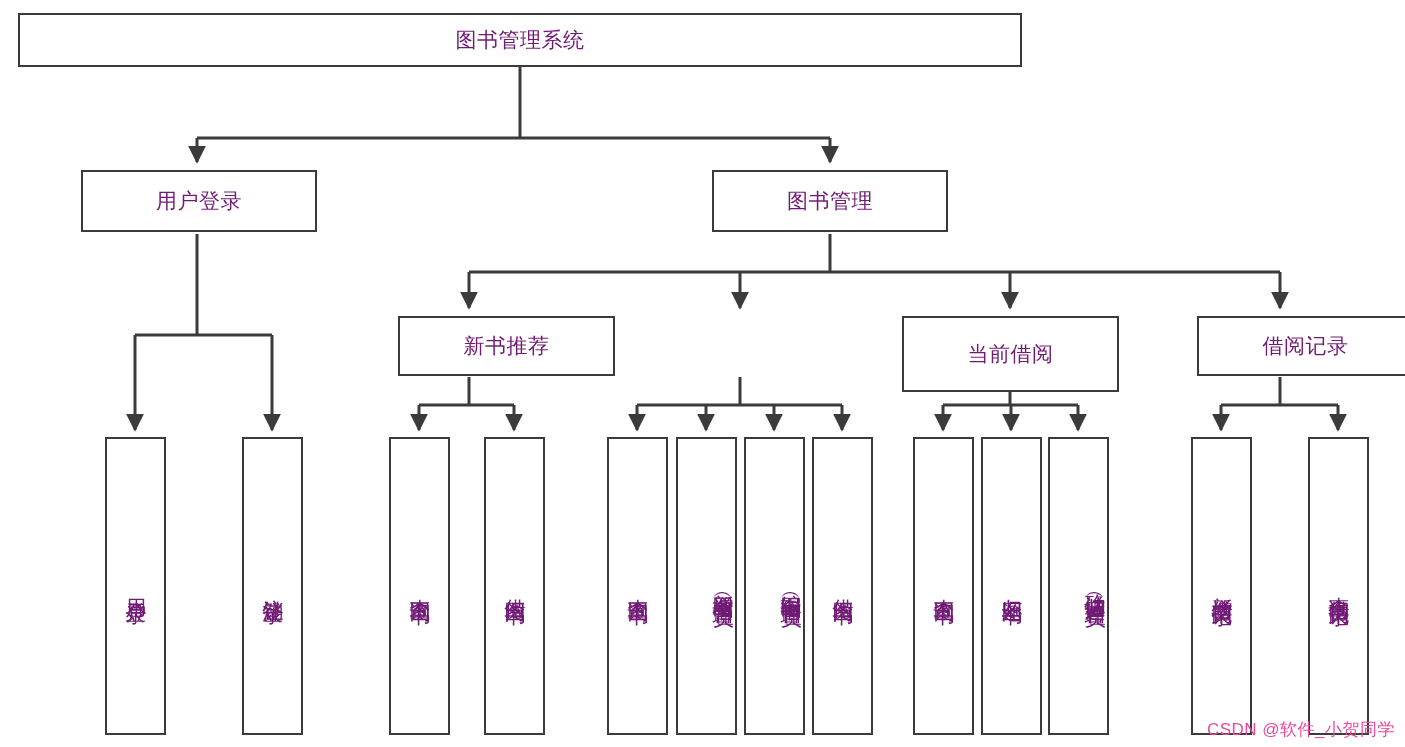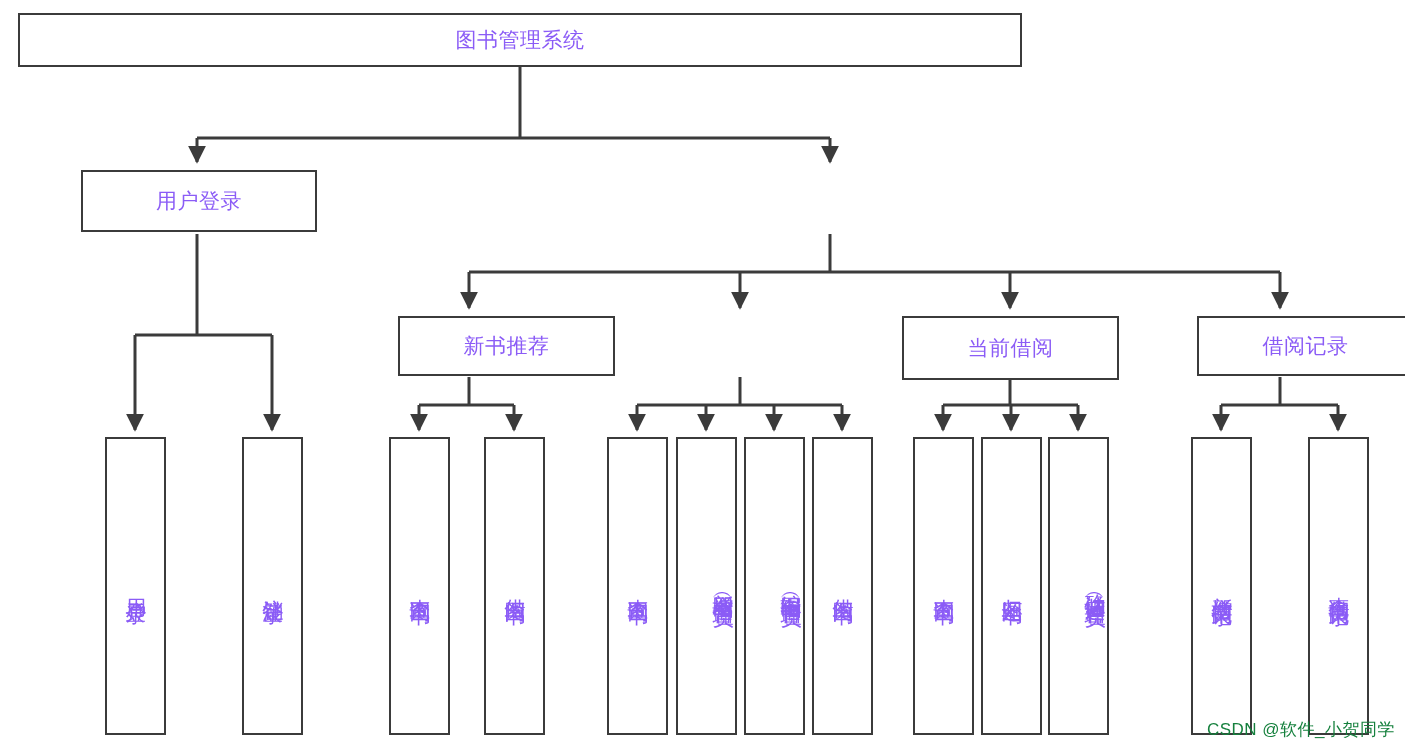--- a/index.html
+++ b/index.html
@@ -27,21 +27,21 @@
     pointer-events: none;
   }
   .node {
     position: absolute;
     box-sizing: border-box;
     border: 2px solid #3b3b3b;
     background: #ffffff;
     display: flex;
     align-items: center;
     justify-content: center;
-    color: #8b5cf6;
+    color: #701a75;
     line-height: 1.18;
   }
   .node.horizontal {
     font-size: 21px;
     letter-spacing: 0.5px;
   }
   .node.vertical {
     writing-mode: vertical-rl;
     text-orientation: upright;
     font-size: 21px;
@@ -55,21 +55,21 @@
     align-items: center;
   }
   .node-label {
     display: block;
   }
   #watermark {
     position: absolute;
     right: 10px;
     bottom: 6px;
     font-size: 17px;
-    color: #15803d;
+    color: #ec4899;
     white-space: nowrap;
     letter-spacing: 0.5px;
   }
 </style>
 </head>
 <body>
 
 <div id="diagram-root">
 
   <svg id="edge-layer" viewBox="0 0 1405 747" width="1405" height="747" xmlns="http://www.w3.org/2000/svg">
@@ -122,25 +122,28 @@
     </g>
   </svg>
 
   <div class="node horizontal" style="left:18px; top:13px; width:1004px; height:54px;">
     <span class="node-label">图书管理系统</span>
   </div>
 
   <div class="node horizontal" style="left:81px; top:170px; width:236px; height:62px;">
     <span class="node-label">用户登录</span>
   </div>
+  <div class="node horizontal" style="left:712px; top:170px; width:236px; height:62px;">
+    <span class="node-label">图书管理</span>
+  </div>
 
   <div class="node horizontal" style="left:361px; top:316px; width:217px; height:60px;margin-left:37px;">
     <span class="node-label">新书推荐</span>
   </div>
-  <div class="node horizontal" style="left:902px; top:316px; width:217px; height:64px;">
+  <div class="node horizontal" style="left:902px; top:316px; width:217px; height:76px;">
     <span class="node-label">当前借阅</span>
   </div>
   <div class="node horizontal" style="left:1158px; top:316px; width:217px; height:60px;margin-left:39px;">
     <span class="node-label">借阅记录</span>
   </div>
 
   <div class="node vertical centered" style="left:105px; top:437px; width:61px; height:298px;">
     <span class="node-label">用户登录</span>
   </div>
   <div class="node vertical centered" style="left:242px; top:437px; width:61px; height:298px;">

